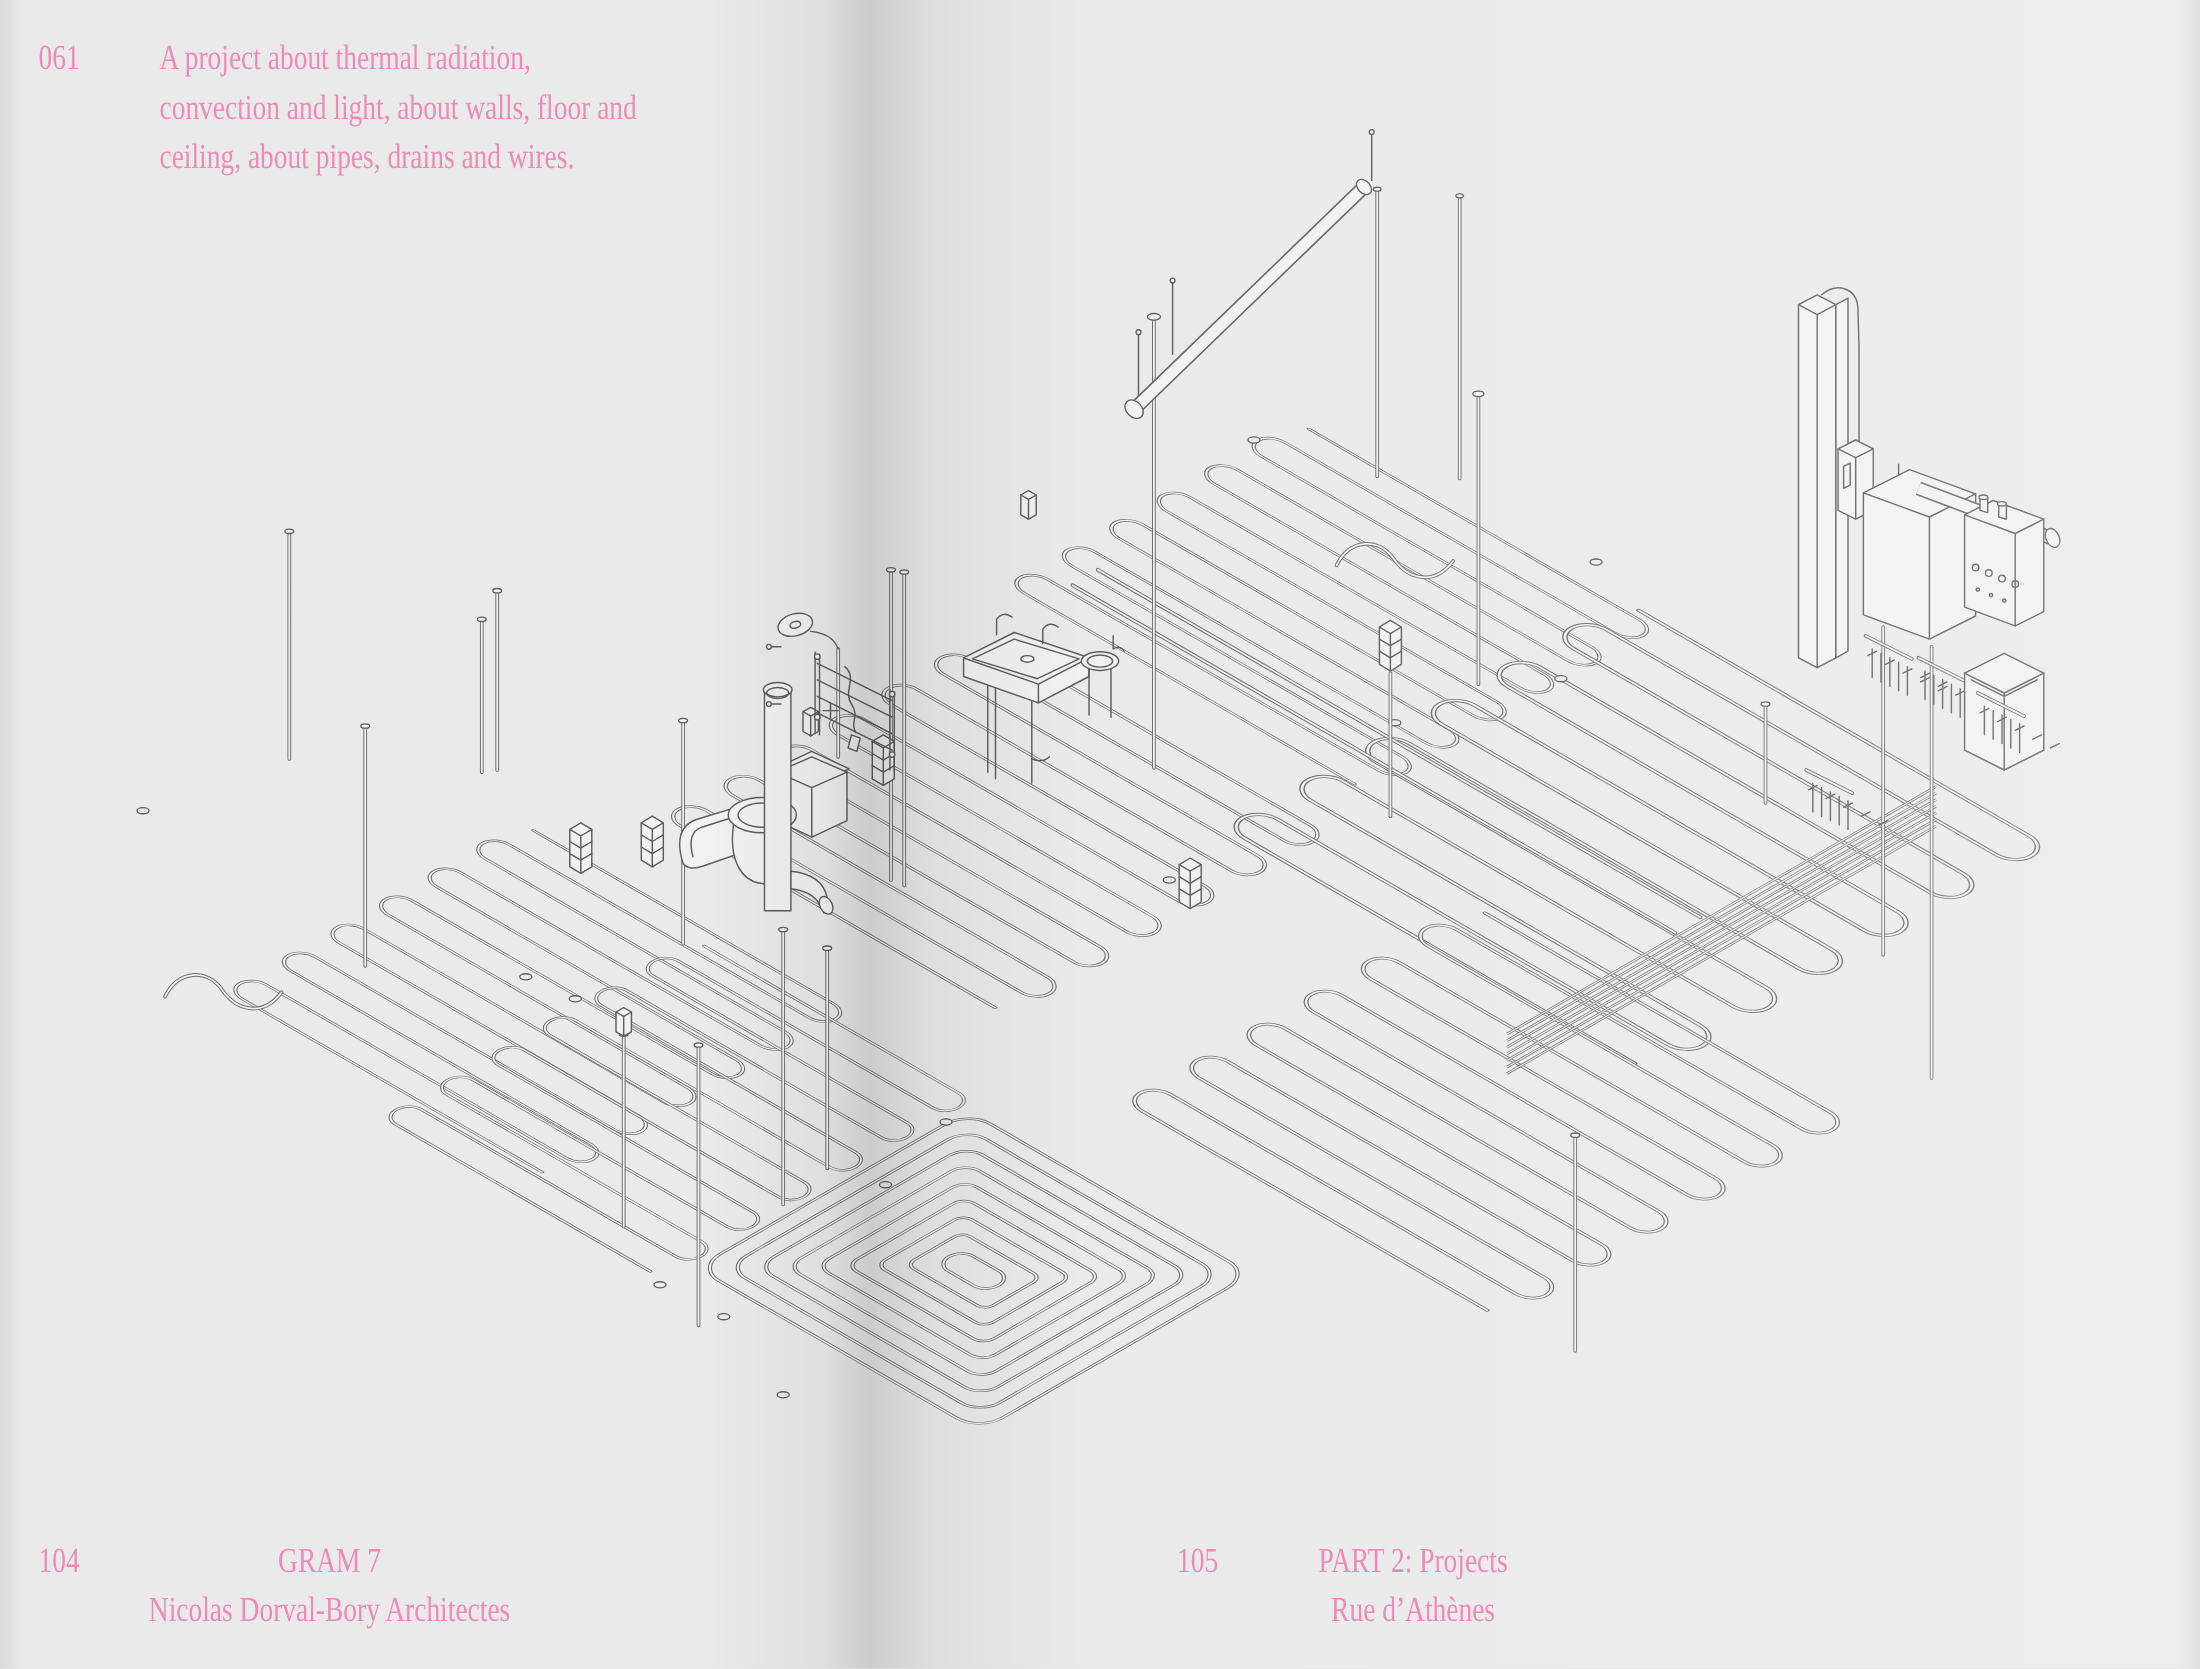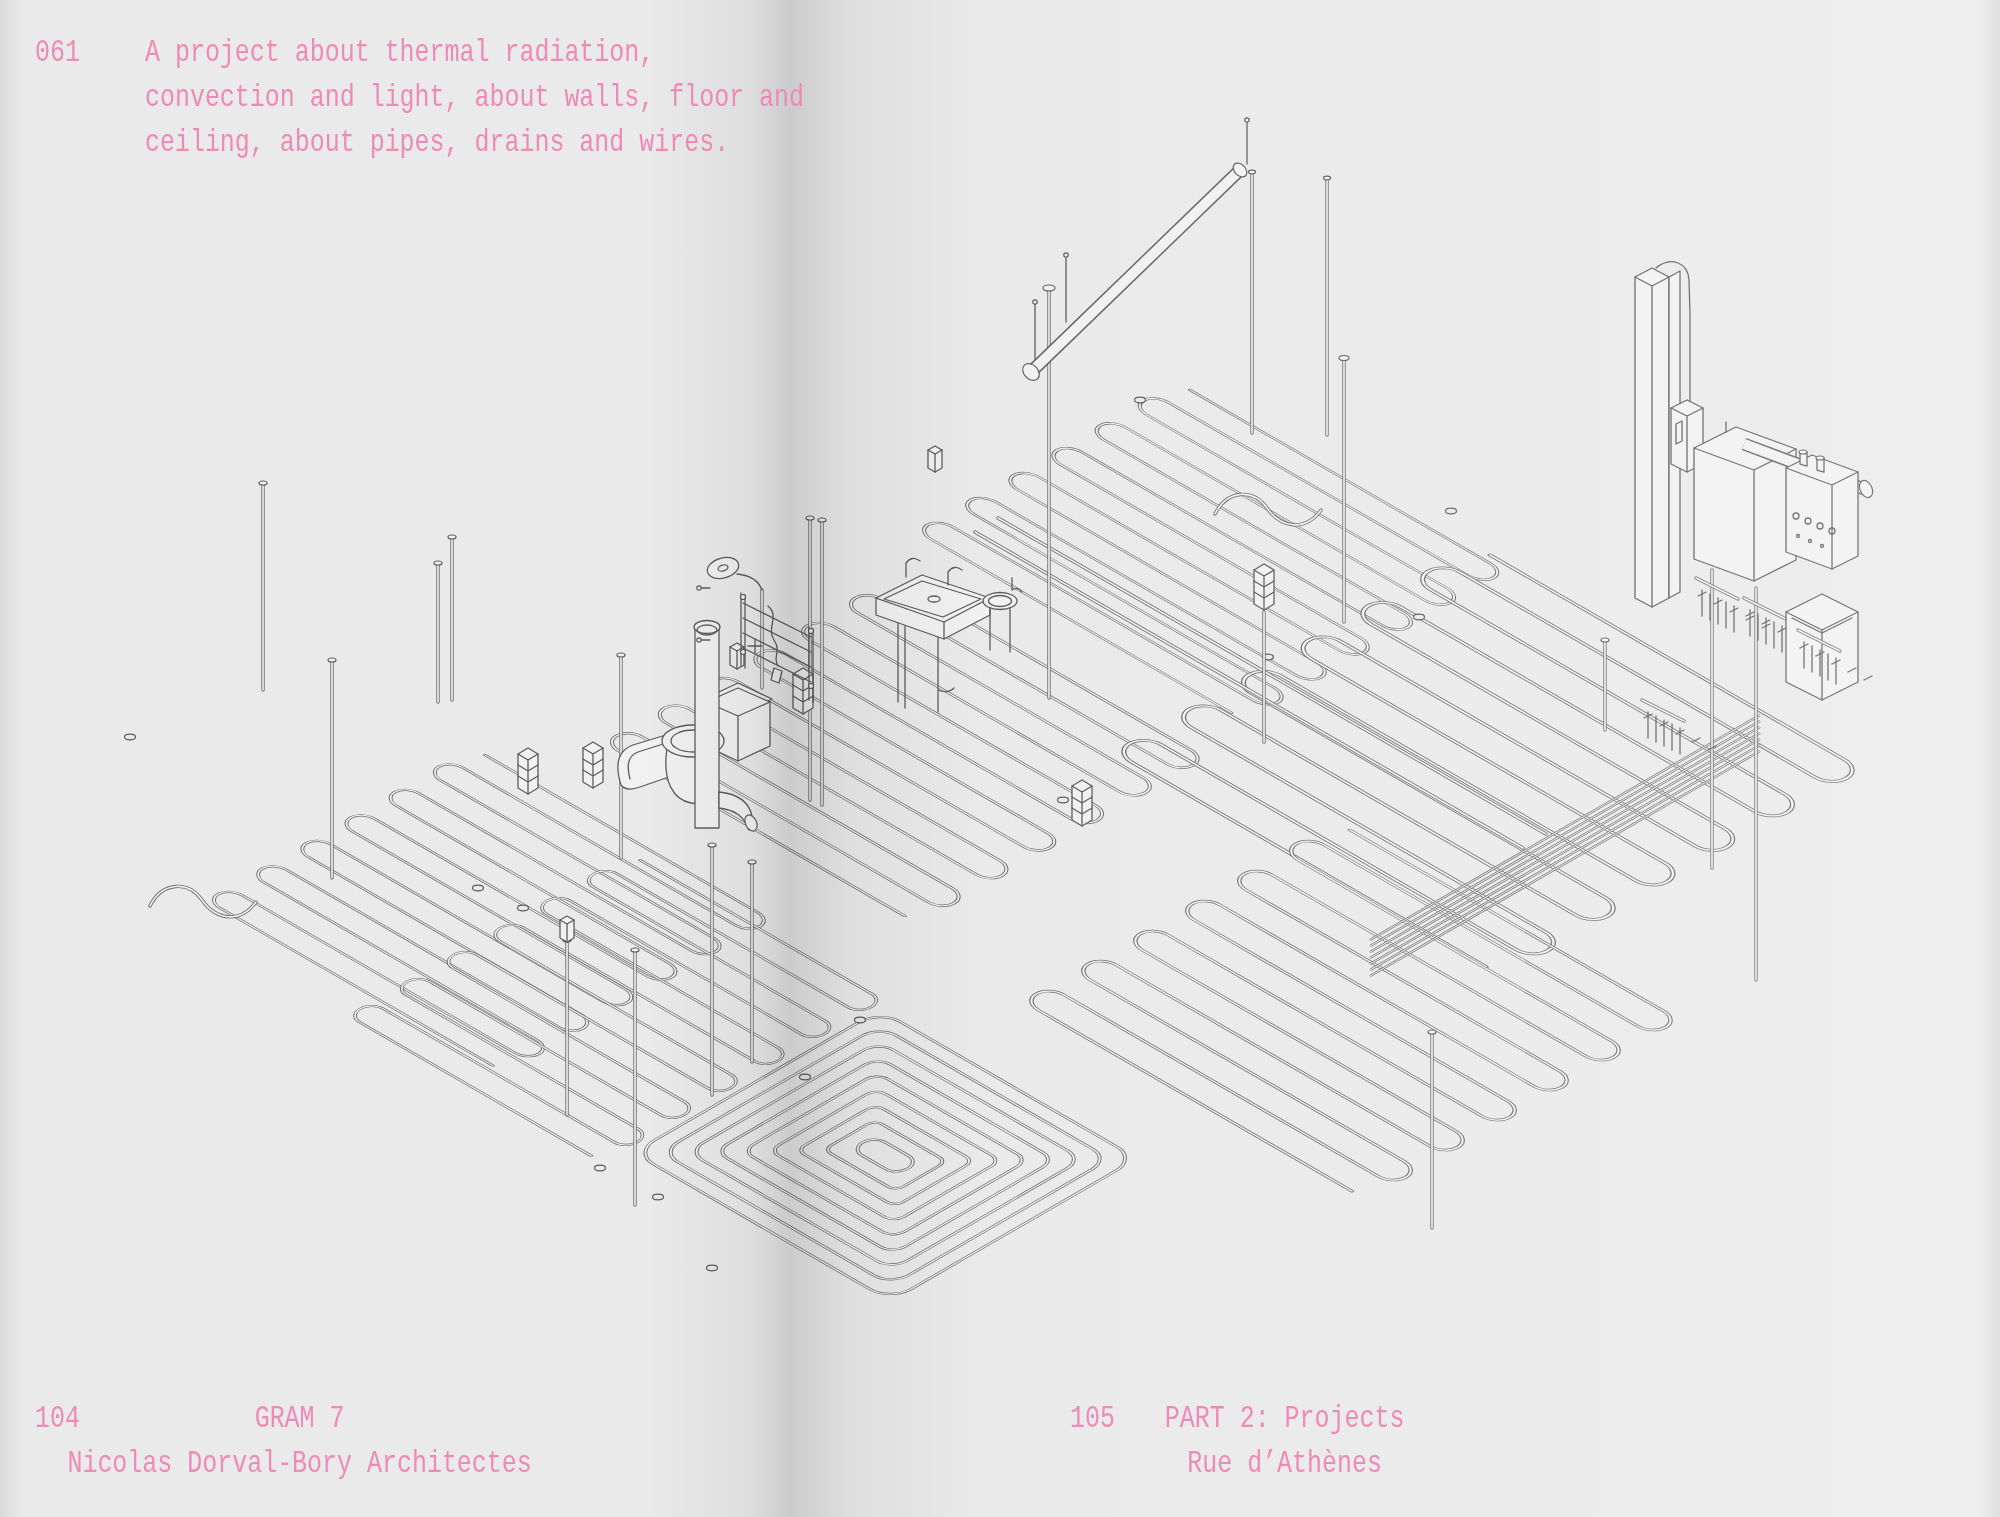--- a/index.html
+++ b/index.html
@@ -1,18 +1,18 @@
 <!DOCTYPE html>
 <html style="--accent: #ee8ab7; --paper: #eaeaea;"><head>
 <meta charset="utf-8">
 <style>
   html,body{margin:0;padding:0;background:#d8d8d8}
   .stage{position:relative;width:2000px;height:1517px;overflow:hidden;
          background:var(--paper,#eaeaea);
-         font-family:Liberation Mono, monospace;}
+         font-family:Liberation Serif, serif;}
   .stage svg{position:absolute;inset:0;display:block}
 
   
   .po {stroke:#6e6e6e;stroke-width:3.4;fill:none;stroke-linecap:round;stroke-linejoin:round}
   .pi {stroke:#f2f2f2;stroke-width:1.6;fill:none;stroke-linecap:round;stroke-linejoin:round}
   .po2{stroke:#6e6e6e;stroke-width:2.4;fill:none}
   .pi2{stroke:#f2f2f2;stroke-width:1.0;fill:none}
   .ln {stroke:#5d5d5d;stroke-width:1.3;fill:none;stroke-linecap:round;stroke-linejoin:round}
   .fw {fill:#f1f1f1;stroke:#5d5d5d;stroke-width:1.3;stroke-linejoin:round}
   .cap{fill:#f2f2f2;stroke:#5d5d5d;stroke-width:1.2}

